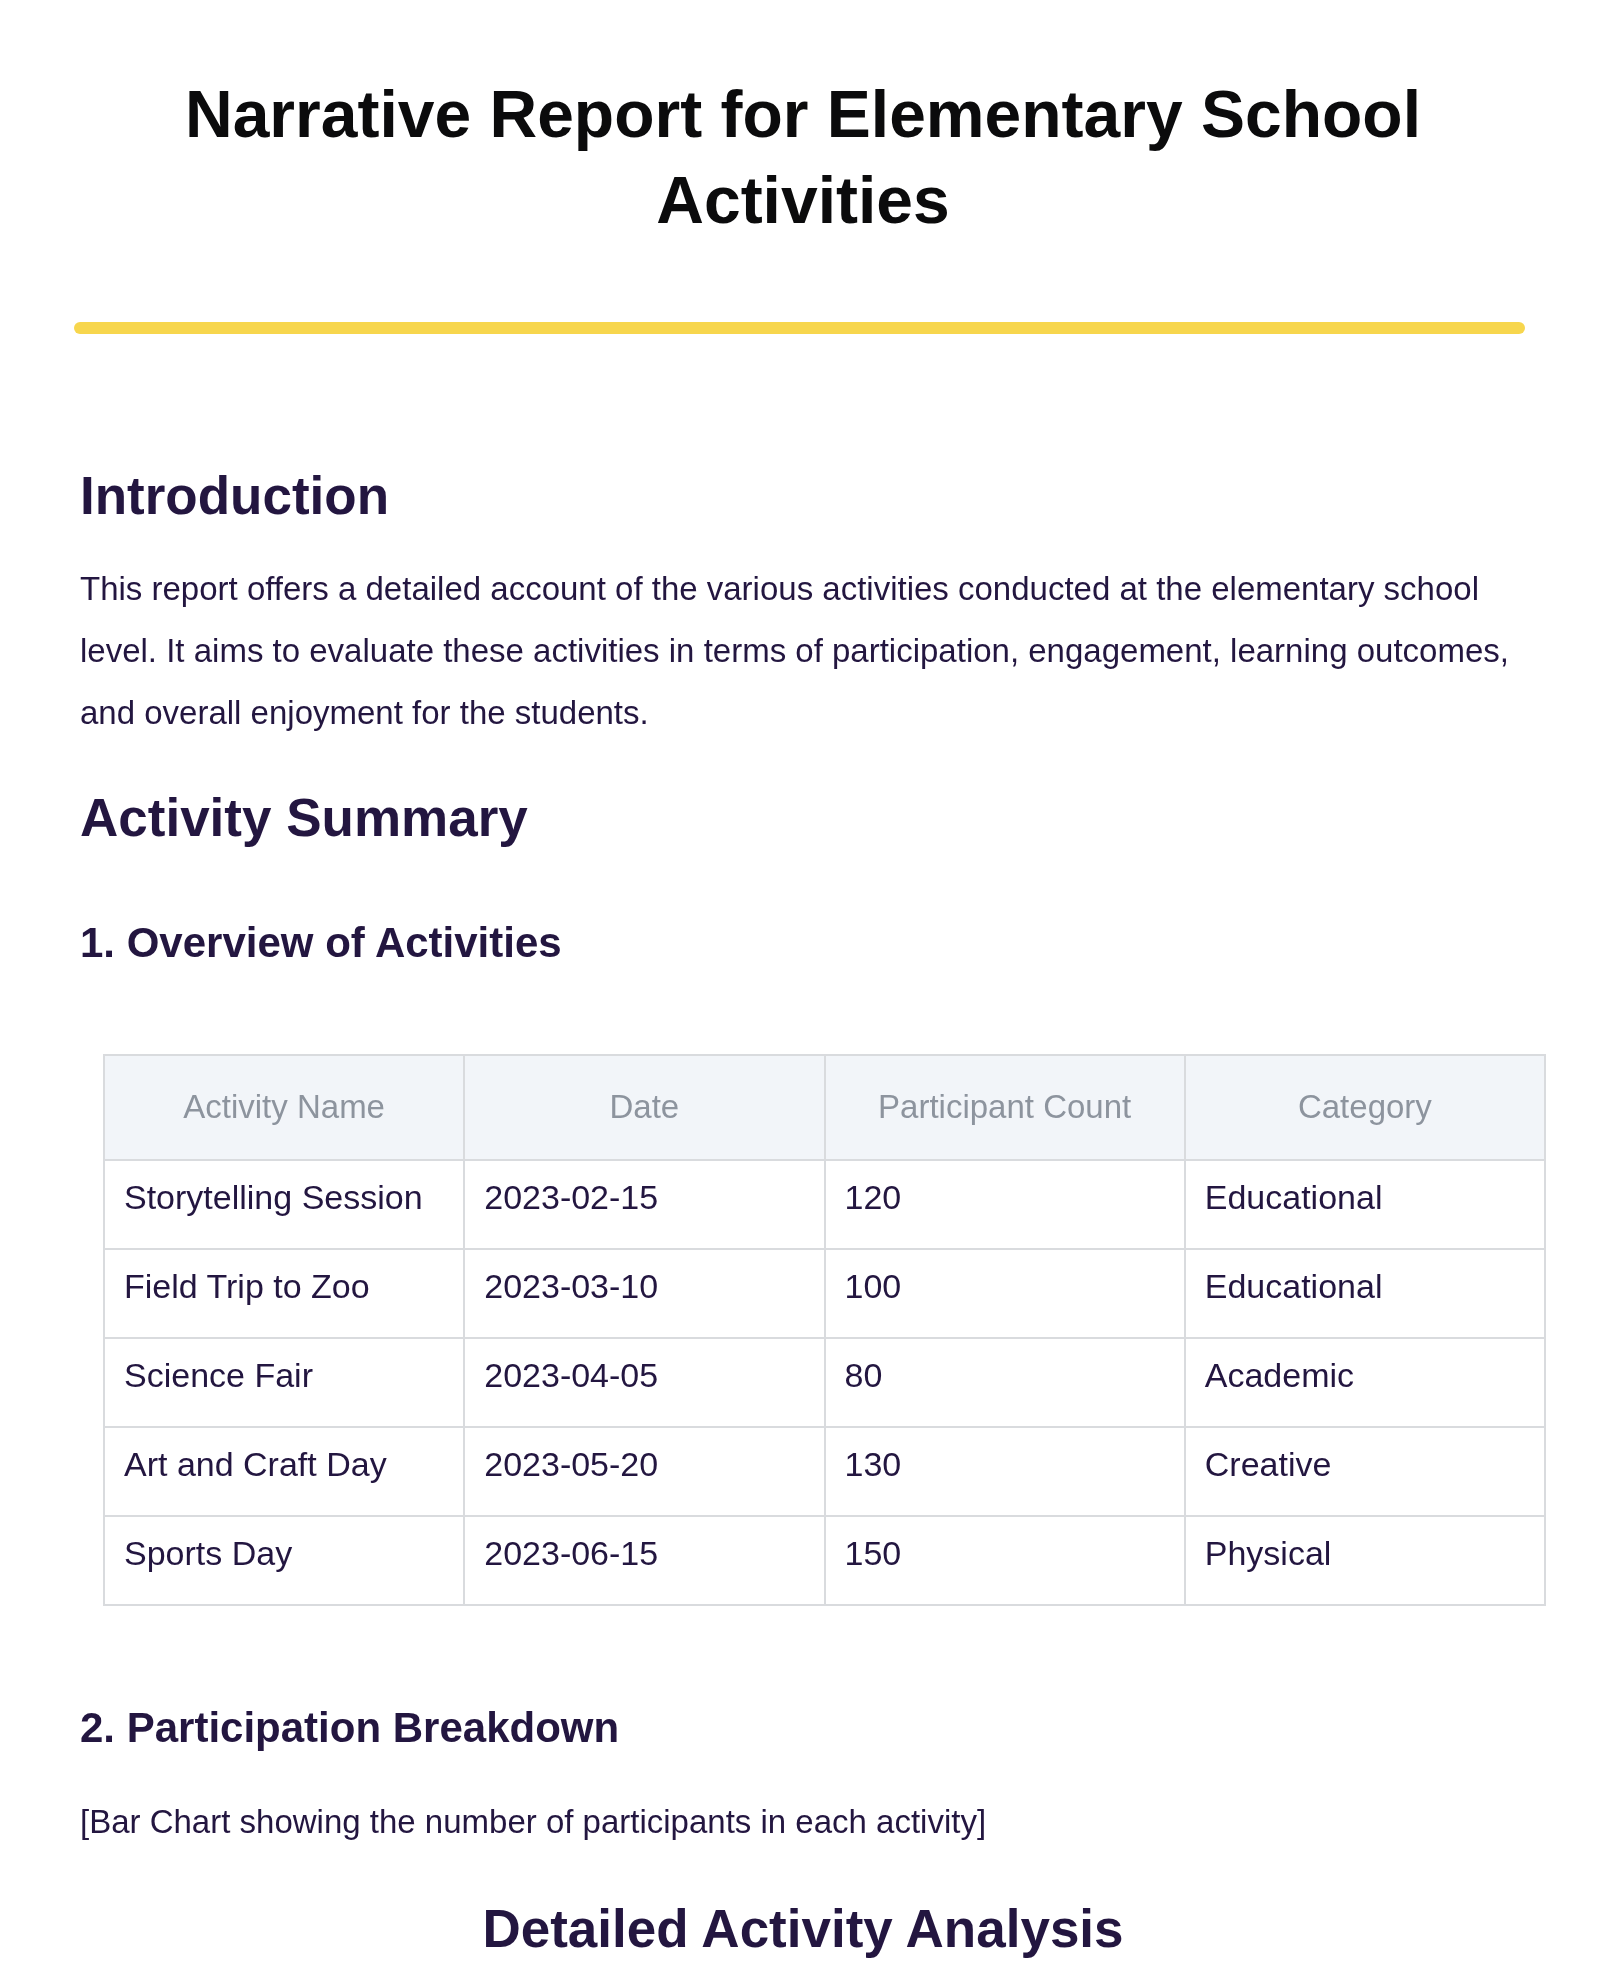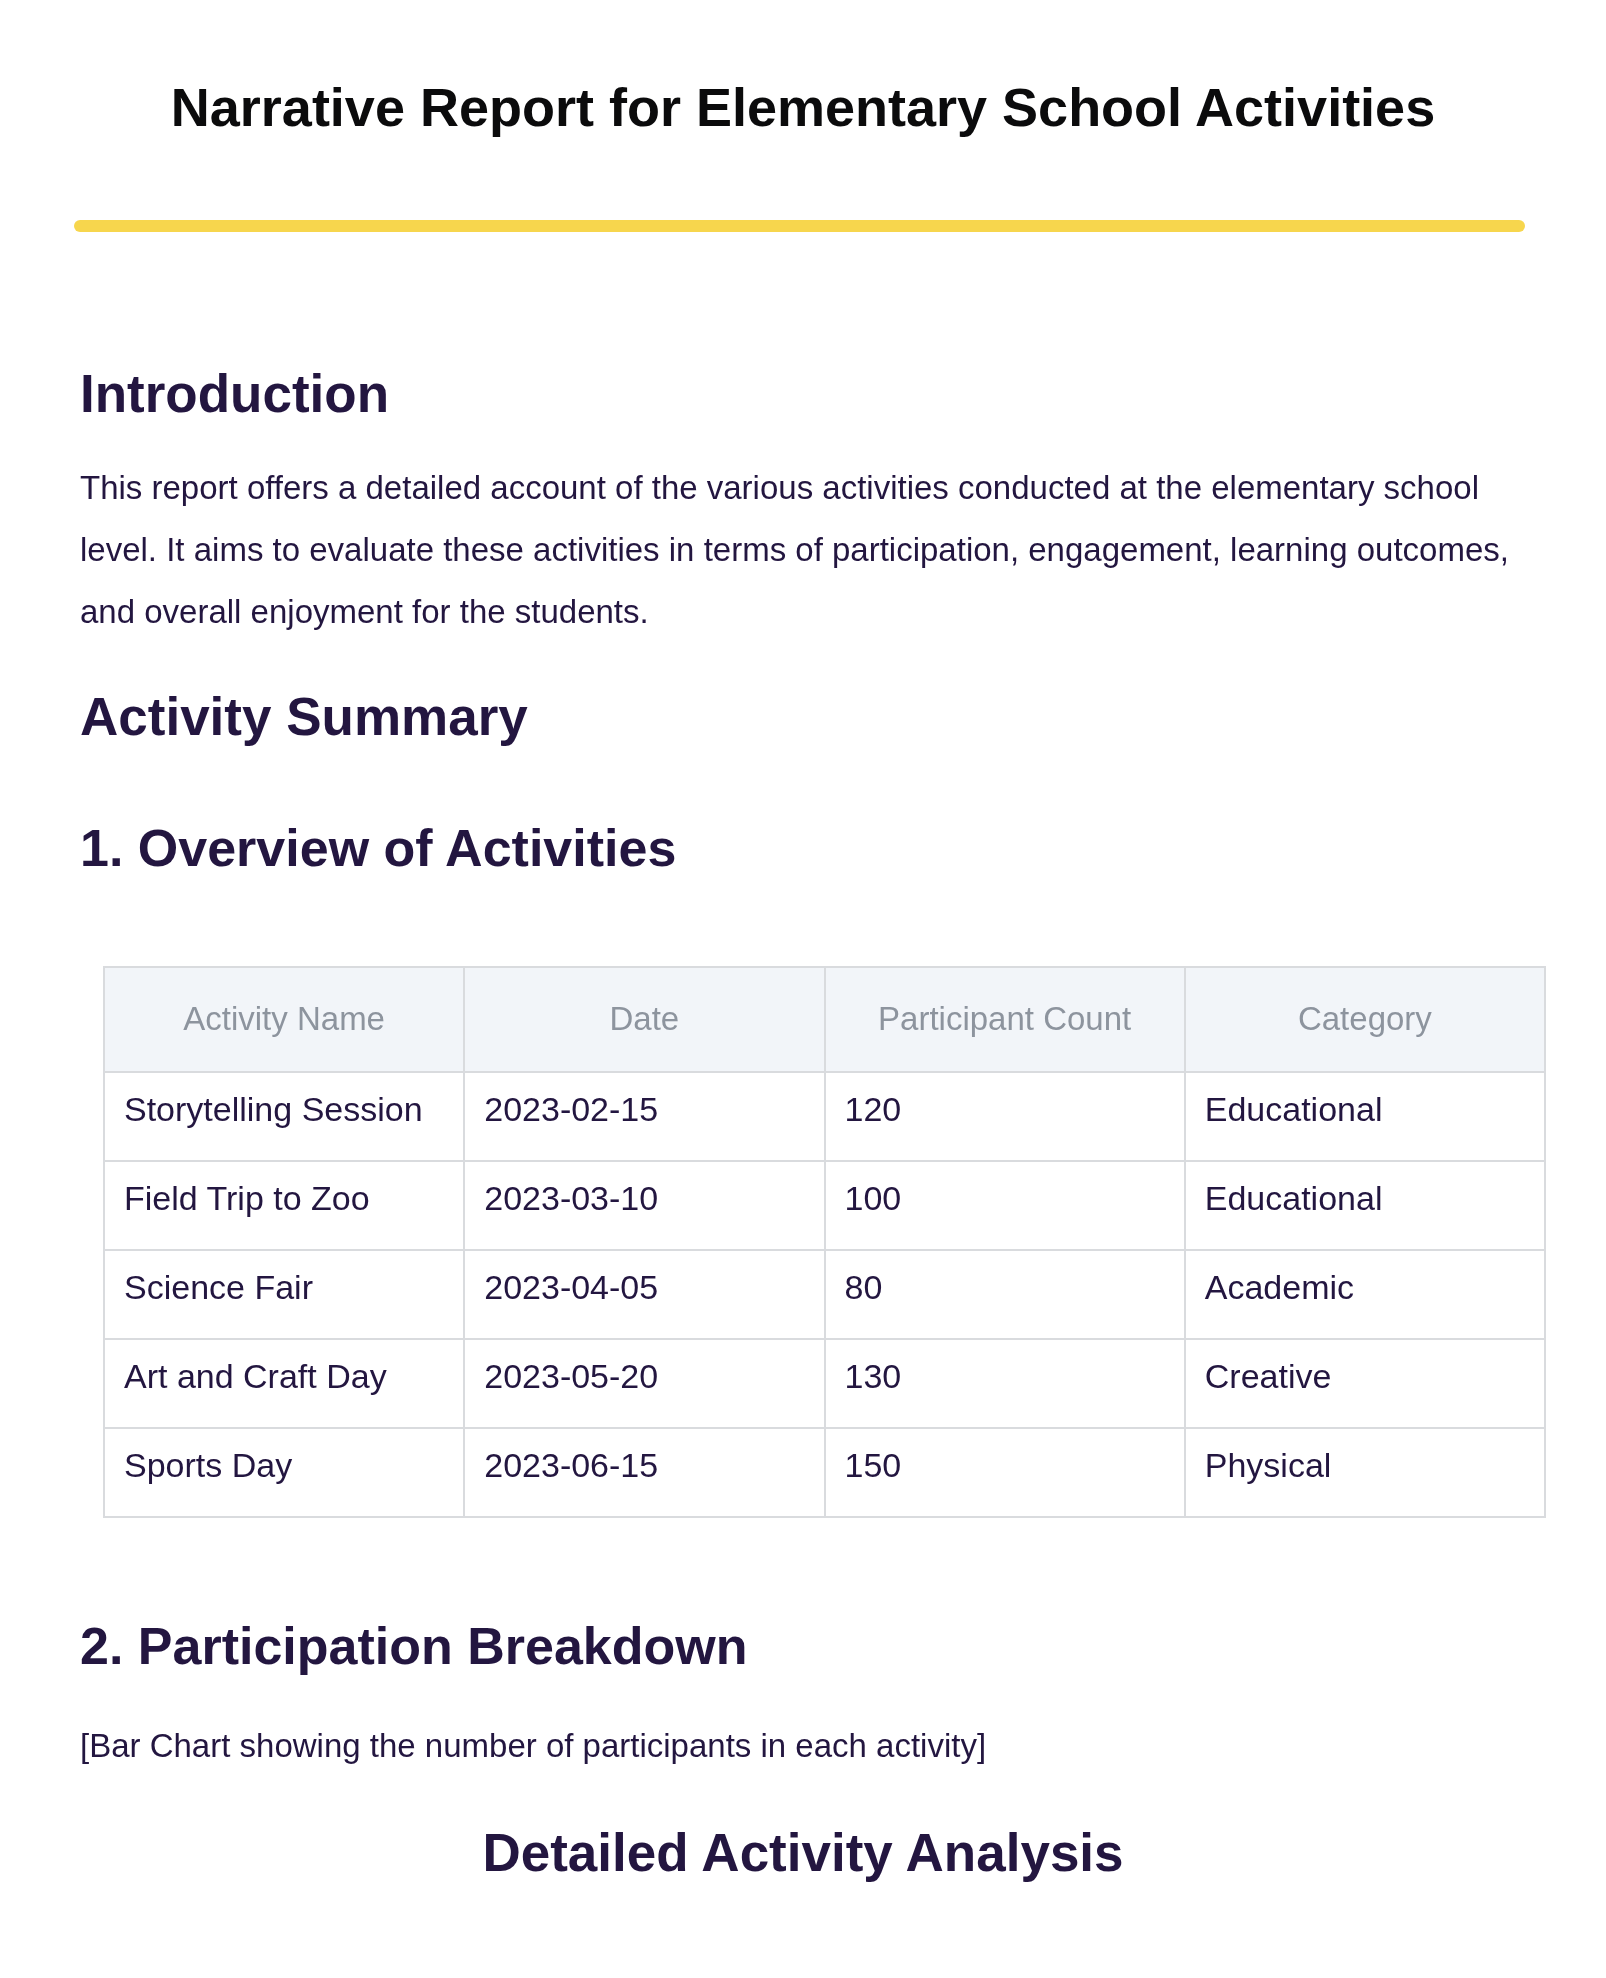--- a/index.html
+++ b/index.html
@@ -9,21 +9,21 @@
     height: 1978px;
     overflow: hidden;
     font-family: "Liberation Sans", "DejaVu Sans", sans-serif;
     color: #231640;
   }
   .page {
     padding: 0 80px 60px 80px;
   }
   h1.doc-title {
     margin-top: 72px;
-    font-size: 54px;
+    font-size: 66px;
     line-height: 1.3;
     font-weight: 700;
     text-align: center;
     color: #0b0b0c;
     letter-spacing: 0;
   }
   .accent-divider {
     margin-top: 78px;
     margin-left: -6px;
     height: 12px;
@@ -35,21 +35,21 @@
   h2.section-heading {
     font-size: 53px;
     line-height: 1.3;
     font-weight: 700;
     color: #231640;
   }
   h2.intro-heading { margin-top: 128px; }
   h2.summary-heading { margin-top: 40px; }
   h2.detailed-heading { margin-top: 42px; text-align: center; }
   h3.sub-heading {
-    font-size: 52px;
+    font-size: 42px;
     line-height: 1.3;
     font-weight: 700;
     color: #231640;
   }
   h3.overview-heading { margin-top: 63px; }
   h3.participation-heading { margin-top: 95px; }
   p.body-text {
     margin-top: 28px;
     font-size: 33px;
     line-height: 62px;

